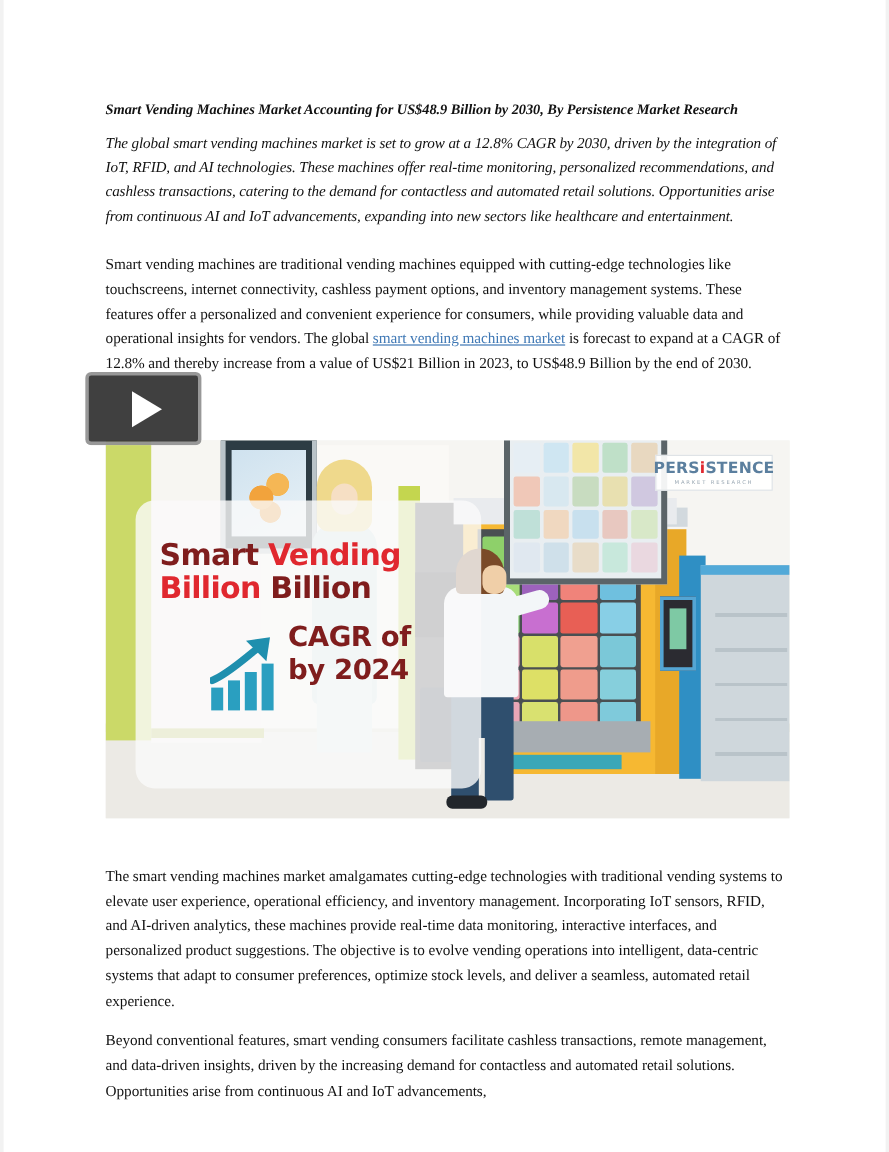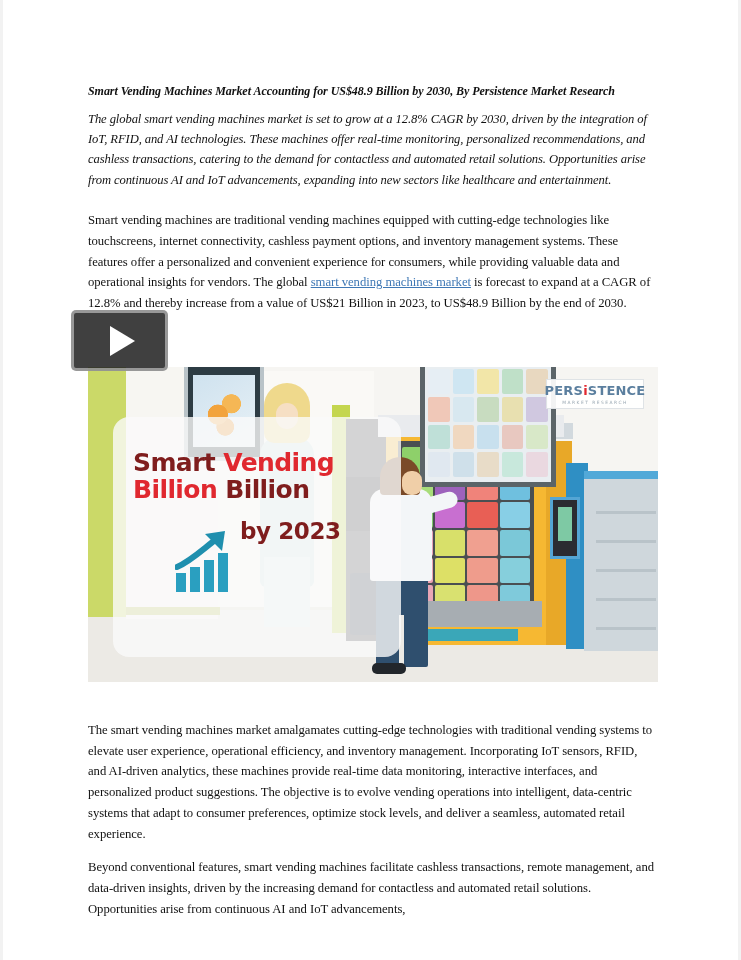--- a/index.html
+++ b/index.html
@@ -355,28 +355,29 @@
     <svg class="fig-layer growth-icon" viewBox="0 0 56 66">
       <path d="M2 40 C16 34 28 22 44 10" fill="none" stroke="#1f8fae" stroke-width="6" stroke-linecap="round"></path>
       <path d="M30 7 L50 4 L47 24 Z" fill="#1f8fae"></path>
       <rect x="1" y="46" width="10" height="19" fill="#2a9fc0"></rect>
       <rect x="15" y="40" width="10" height="25" fill="#2a9fc0"></rect>
       <rect x="29" y="33" width="10" height="32" fill="#2a9fc0"></rect>
       <rect x="43" y="26" width="10" height="39" fill="#2a9fc0"></rect>
     </svg>
 
     <div class="cagr-block">
-      <div class="c-blue">by 2023</div>
+      <div class="c-blue">CAGR of</div>
+      <div class="c-blue">by 2024</div>
     </div>
 
     <div class="fig-layer logo">
       <div class="logo-word"><span>PERS</span><span class="dot-i">i</span><span>STENCE</span></div>
       <div class="logo-sub">MARKET RESEARCH</div>
     </div>
 
   </div>
 
   <div class="after-figure">
     <p class="body-text">The smart vending machines market amalgamates cutting-edge technologies with traditional vending systems to elevate user experience, operational efficiency, and inventory management. Incorporating IoT sensors, RFID, and AI-driven analytics, these machines provide real-time data monitoring, interactive interfaces, and personalized product suggestions. The objective is to evolve vending operations into intelligent, data-centric systems that adapt to consumer preferences, optimize stock levels, and deliver a seamless, automated retail experience.</p>
-    <p class="body-text">Beyond conventional features, smart vending machines facilitate cashless transactions, remote management, and data-driven insights, driven by the increasing demand for contactless and automated retail solutions. Opportunities arise from continuous AI and IoT advancements,</p>
+    <p class="body-text">Beyond conventional features, smart vending consumers facilitate cashless transactions, remote management, and data-driven insights, driven by the increasing demand for contactless and automated retail solutions. Opportunities arise from continuous AI and IoT advancements,</p>
   </div>
 
 </div>
 
 </body></html>

